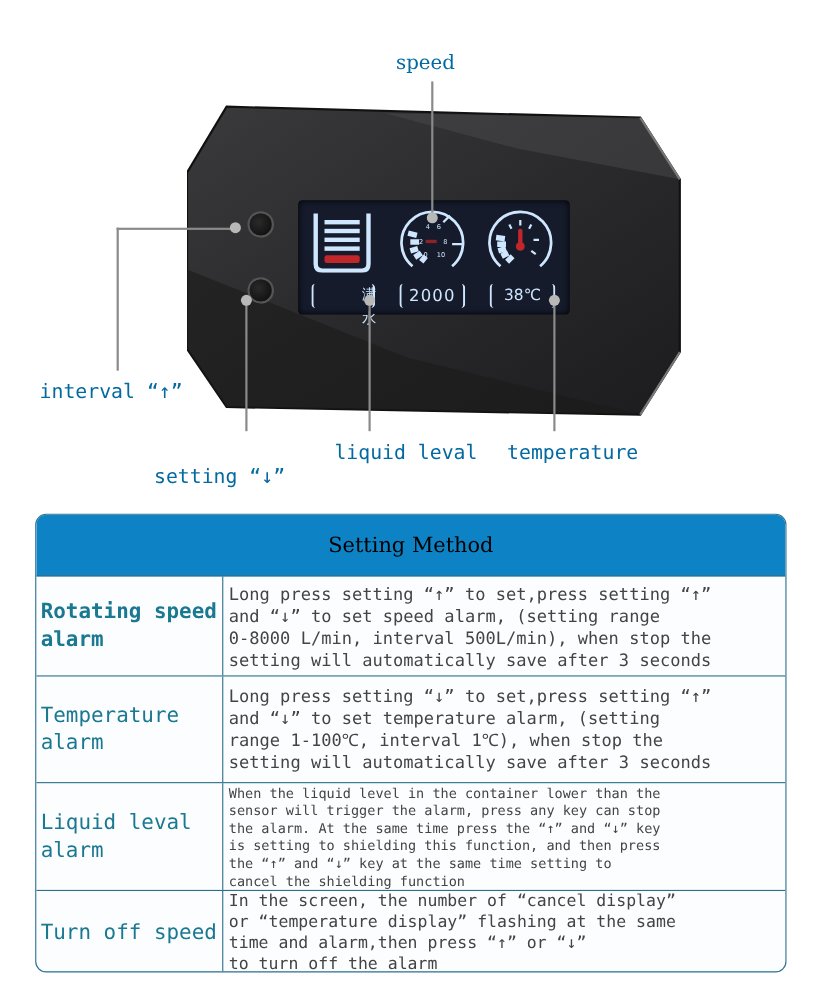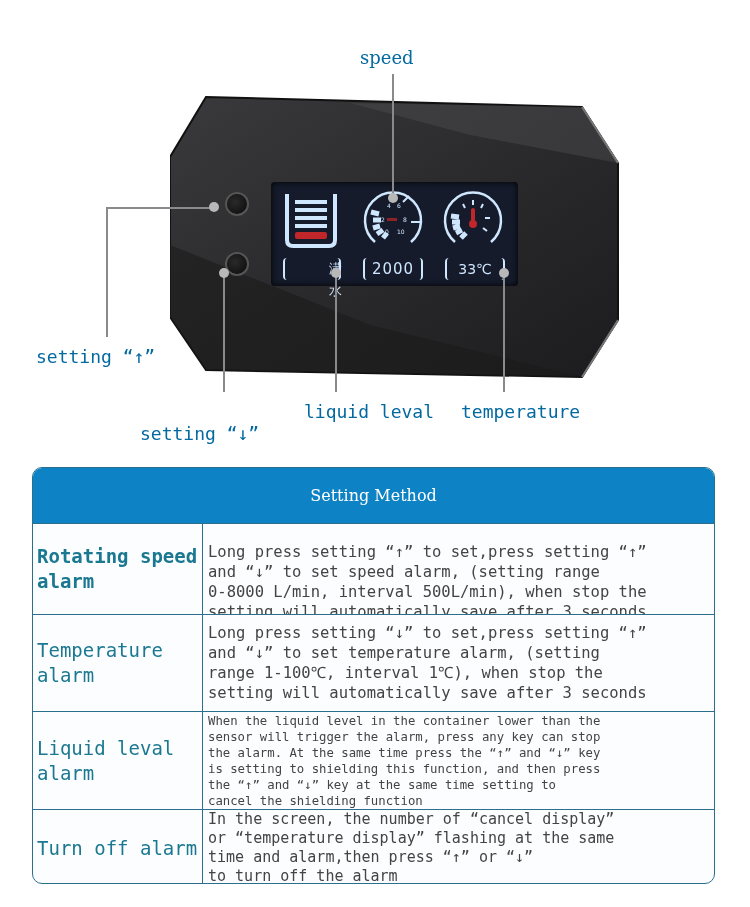--- a/index.html
+++ b/index.html
@@ -10,21 +10,21 @@
   .dot { width: 10px; height: 10px; border-radius: 50%; background: #b8b8b8; }
 
   
   .device { left: 170px; top: 95px; width: 460px; height: 285px; }
   .screen { left: 271px; top: 182px; width: 247px; height: 104px; background: #151b2b; border-radius: 4px; box-shadow: inset 0 0 6px #000; }
   .btn { width: 20px; height: 20px; border-radius: 50%; background: radial-gradient(circle at 40% 40%, #2a2a2a, #0a0a0a); box-shadow: 0 0 0 2px #555, 1px 1px 1px #888; }
   .lcd-label { font-family: "DejaVu Sans", sans-serif; color: #cfe6ff; text-align: center; }
 
   
   .table { left: 32px; top: 467px; width: 681px; height: 415px; border: 1.5px solid #2b6f8c; border-radius: 10px; overflow: hidden; background: #fbfdfe; }
-  .table-header { height: 55px; background: #0d82c4; color: #ffffff; font-family: "DejaVu Serif", serif; font-size: 16px; display: flex; align-items: center; justify-content: center; border-bottom: 1.5px solid #2b6f8c; }
+  .table-header { height: 55px; background: #0d82c4; color: #000000; font-family: "DejaVu Serif", serif; font-size: 19px; display: flex; align-items: center; justify-content: center; border-bottom: 1.5px solid #2b6f8c; }
   .row { display: flex; border-bottom: 1.5px solid #2b6f8c; }
   .row:last-child { border-bottom: none; }
   .row-label { width: 170px; border-right: 1.5px solid #2b6f8c; color: #1a7891; font-family: "DejaVu Sans Mono", monospace; font-size: 19px; display: flex; align-items: center; padding-left: 4px; line-height: 25px; box-sizing: border-box; }
   .row-body { flex: 1; font-family: "DejaVu Sans Mono", monospace; color: #444; padding-left: 5px; overflow: hidden; white-space: pre; box-sizing: border-box; }
 </style>
 </head>
 <body>
 
 <svg class="abs device" viewBox="0 0 460 285" width="460" height="285">
   <defs>
@@ -78,32 +78,32 @@
     <circle cx="32" cy="36" r="4" fill="#c0262a"></circle>
   </svg>
 
   <div class="abs" style="left:12px; top:76px; width:58px; height:22px; border-left:2px solid #cfe6ff; border-right:2px solid #cfe6ff; border-radius:4px; box-sizing:border-box;">
     <div class="lcd-label" style="font-size:13px; line-height:22px;padding-left:44px;">满水</div>
   </div>
   <div class="abs" style="left:92px; top:76px; width:60px; height:22px; border-left:2px solid #cfe6ff; border-right:2px solid #cfe6ff; border-radius:4px; box-sizing:border-box;">
     <div class="lcd-label" style="font-size:15px; line-height:22px; letter-spacing:1px;">2000</div>
   </div>
   <div class="abs" style="left:174px; top:76px; width:60px; height:22px; border-left:2px solid #cfe6ff; border-right:2px solid #cfe6ff; border-radius:4px; box-sizing:border-box;">
-    <div class="lcd-label" style="font-size:14px; line-height:22px;">33℃</div>
+    <div class="lcd-label" style="font-size:14px; line-height:22px;">38℃</div>
   </div>
 </div>
 
 <div class="abs callout-text" style="left:360px; top:47px; font-family:'DejaVu Serif', serif;">speed</div>
 <div class="abs line" style="left:392px; top:74px; width:1.5px; height:124px;"></div>
 <div class="abs dot" style="left:388px; top:193px;"></div>
 
 <div class="abs line" style="left:106px; top:207px; width:108px; height:1.5px;"></div>
 <div class="abs line" style="left:106px; top:207px; width:1.5px; height:130px;"></div>
 <div class="abs dot" style="left:209px; top:202px;"></div>
-<div class="abs callout-text" style="left:36px; top:346px;">setting “↑”</div>
+<div class="abs callout-text" style="left:36px; top:346px;">interval “↑”</div>
 
 <div class="abs line" style="left:223px; top:272px; width:1.5px; height:120px;"></div>
 <div class="abs dot" style="left:219px; top:268px;"></div>
 <div class="abs callout-text" style="left:140px; top:423px;">setting “↓”</div>
 
 <div class="abs line" style="left:335px; top:272px; width:1.5px; height:120px;"></div>
 <div class="abs dot" style="left:331px; top:268px;"></div>
 <div class="abs callout-text" style="left:304px; top:401px;">liquid leval</div>
 
 <div class="abs line" style="left:503px; top:272px; width:1.5px; height:120px;"></div>
@@ -111,21 +111,21 @@
 <div class="abs callout-text" style="left:461px; top:401px;">temperature</div>
 
 <div class="abs table">
   <div class="table-header">Setting Method</div>
 
   <div class="row" style="height:90px;">
     <div class="row-label">
         <span style="white-space:pre;font-weight:bold;">Rotating speed
 alarm</span>
       </div>
-    <div class="row-body" style="font-size:15.5px; line-height:20px; padding-top:18px;">Long press setting “↑” to set,press setting “↑”
+    <div class="row-body" style="font-size:15.5px; line-height:20px; padding-top:6px;">Long press setting “↑” to set,press setting “↑”
 and “↓” to set speed alarm, (setting range
 0-8000 L/min, interval 500L/min), when stop the
 setting will automatically save after 3 seconds</div>
   </div>
 
   <div class="row" style="height:96px;">
     <div class="row-label">
         <span style="white-space:pre;">Temperature
 alarm</span>
       </div>
@@ -143,20 +143,20 @@
     <div class="row-body" style="font-size:12.3px; line-height:16px; padding-top:1px;">When the liquid level in the container lower than the
 sensor will trigger the alarm, press any key can stop
 the alarm. At the same time press the “↑” and “↓” key
 is setting to shielding this function, and then press
 the “↑” and “↓” key at the same time setting to
 cancel the shielding function</div>
   </div>
 
   <div class="row" style="height:76px;">
     <div class="row-label">
-        <span style="white-space:pre;">Turn off alarm</span>
+        <span style="white-space:pre;">Turn off speed</span>
       </div>
     <div class="row-body" style="font-size:15px; line-height:19px; padding-top:0px;">In the screen, the number of “cancel display”
 or “temperature display” flashing at the same
 time and alarm,then press “↑” or “↓”
 to turn off the alarm</div>
   </div>
 </div>
 
 </body></html>

